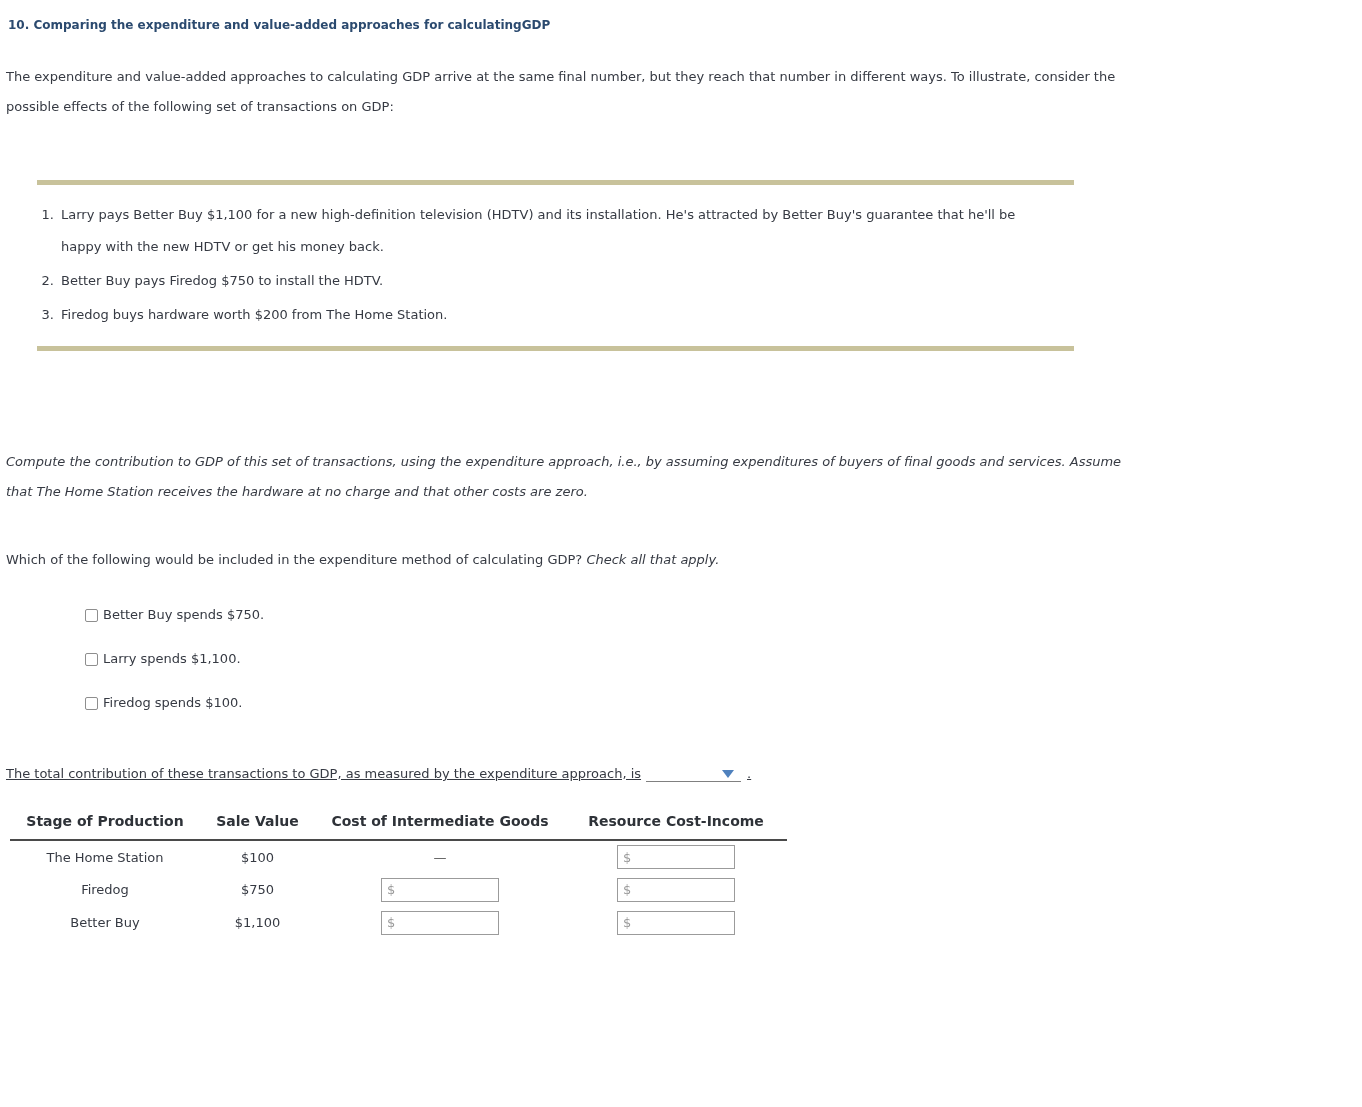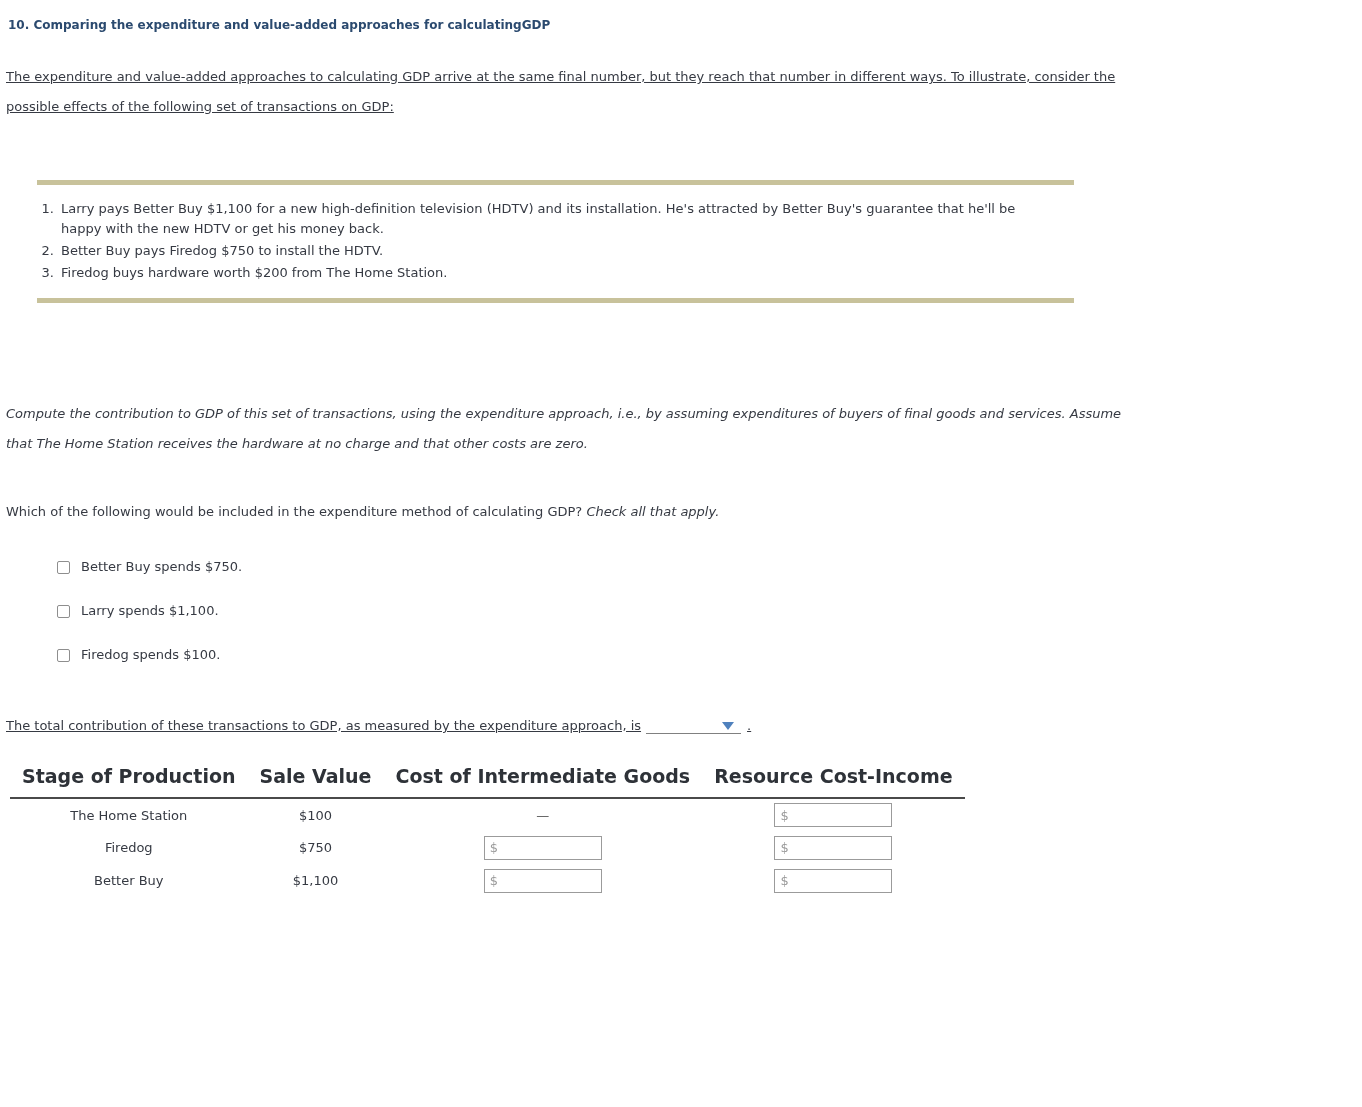--- a/index.html
+++ b/index.html
@@ -15,37 +15,37 @@
   .page { padding: 16px 20px 30px 6px; }
 
   .title {
     font-size: 12px;
     font-weight: bold;
     color: #2b4a6f;
     margin: 2px 0 0 2px;
   }
 
   .para { line-height: 30px; margin: 0; }
-  .intro { margin-top: 30px; max-width: 1125px; text-decoration: underline; }
+  .intro { margin-top: 30px; max-width: 1125px; }
 
   .transactions-box { margin: 58px 0 0 31px; width: 1037px; }
   .tan-bar { height: 5px; background: #c8c29b; }
   .transactions {
     margin: 0;
     padding: 14px 25px 13px 21px;
-    line-height: 20px;
+    line-height: 32px;
   }
   .transactions li { margin: 0 0 2px 0; padding-left: 3px; }
 
   .italic { font-style: italic; }
   .compute-para { margin-top: 96px; max-width: 1130px; }
   .question-line { margin-top: 38px; }
 
   .checkbox-group { margin: 30px 0 0 51px; }
-  .checkbox-row { display: flex; align-items: center; gap: 11px; height: 20px; margin-bottom: 24px; }
+  .checkbox-row { display: flex; align-items: center; gap: 5px; height: 20px; margin-bottom: 24px; margin-left: 28px; }
   .cb {
     appearance: none;
     -webkit-appearance: none;
     width: 13px; height: 13px;
     border: 1px solid #8e8e8e;
     border-radius: 2px;
     background: #fff;
     margin: 0;
     flex: 0 0 auto;
   }
@@ -73,21 +73,21 @@
     border-top: 8px solid #4f81bd;
   }
   .dropdown.small .arrow { right: 7px; }
   .after-gap { margin-left: 6px; }
 
   .table-intro { margin-top: 104px; }
 
   .gdp-table { border-collapse: collapse; margin: 18px 0 0 4px; }
   .gdp-table th {
     font-weight: bold;
-    font-size: 19px;
+    font-size: 14px;
     color: #2e3238;
     text-align: center;
     padding: 6px 12px 10px;
     border-bottom: 2px solid #4a4a4a;
     white-space: nowrap;
   }
   .gdp-table td { text-align: center; padding: 4px 8px; height: 33px; }
   .col-stage { width: 190px; }
   .col-sale { width: 115px; }
   .col-cost { width: 250px; }

